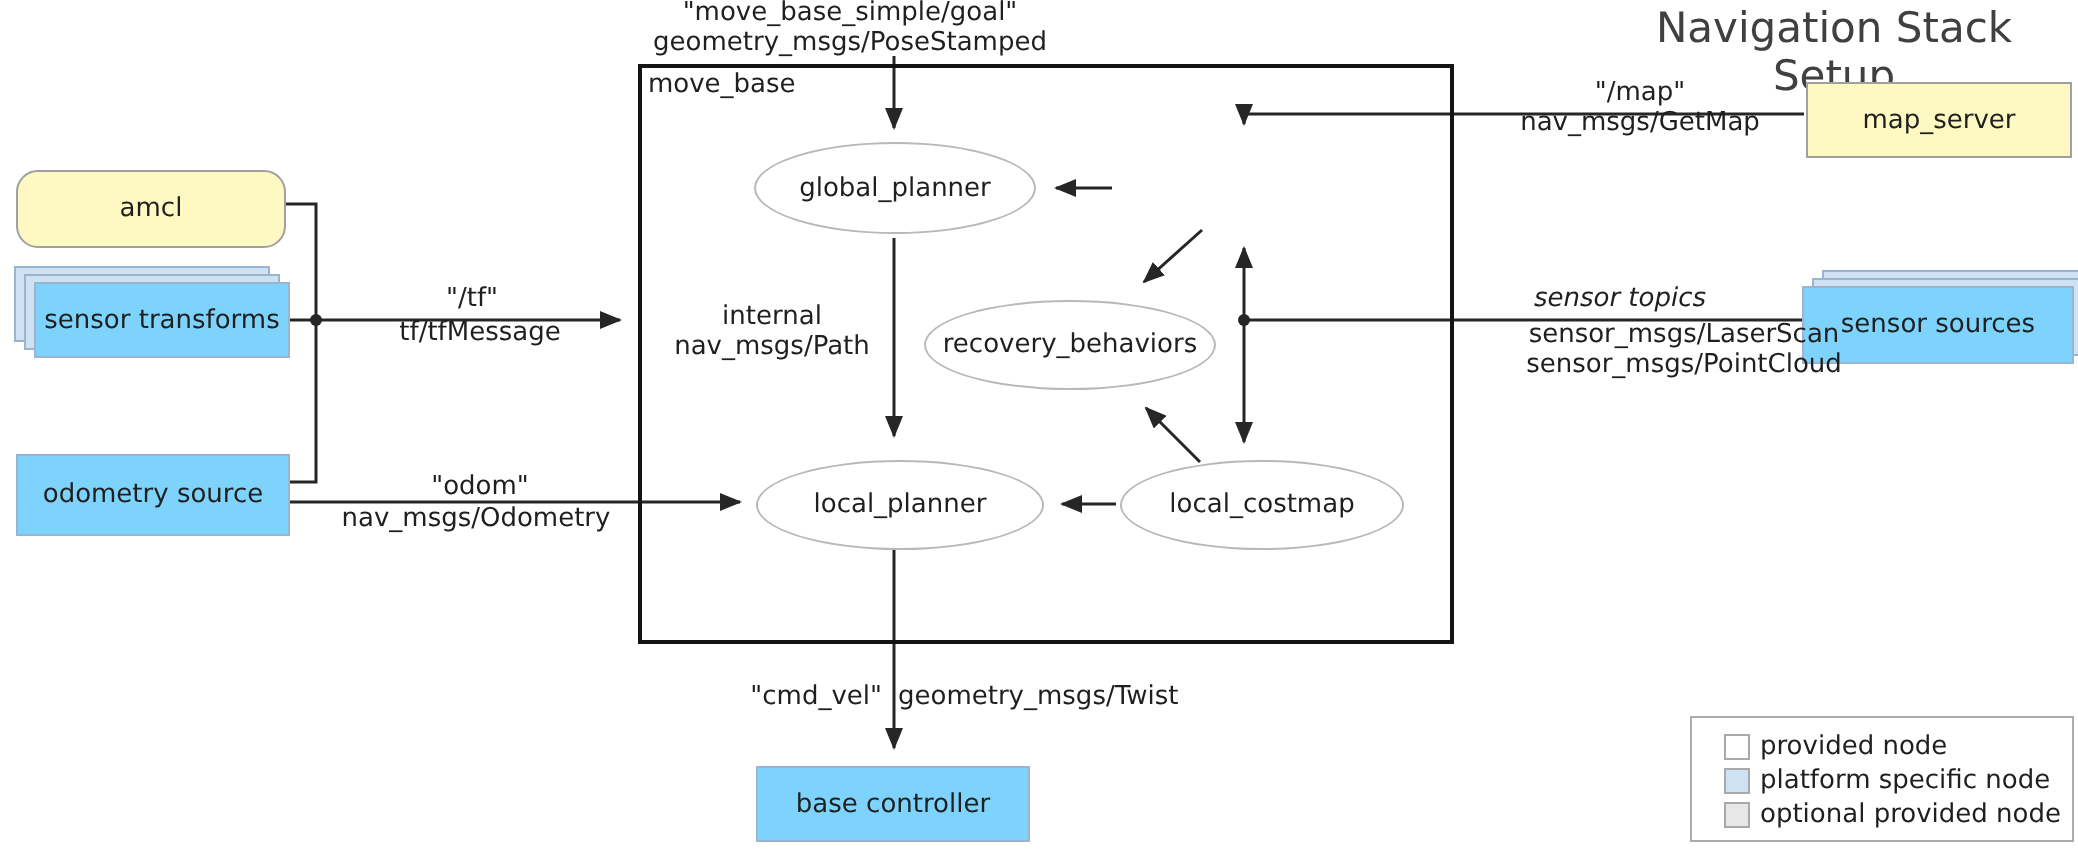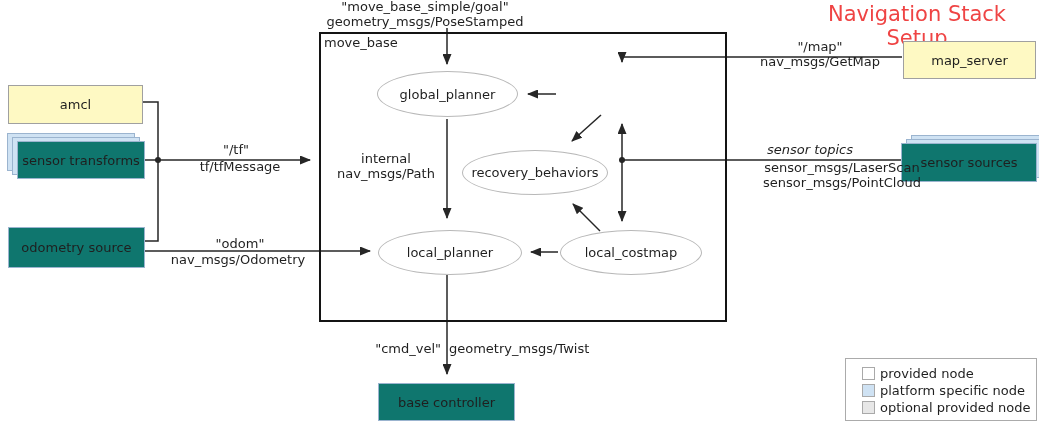--- a/index.html
+++ b/index.html
@@ -8,21 +8,21 @@
     font-family:"DejaVu Sans","Liberation Sans",sans-serif;
     color:#1f1f1f;overflow:hidden;
   }
   svg.wires{position:absolute;left:0;top:0;pointer-events:none;}
   
   .node{
     position:absolute;display:flex;align-items:center;justify-content:center;
     font-size:13px;box-sizing:border-box;border:1px solid #9e9e9e;
   }
   .gray{background:#fef9c3;border-color:#a0a0a0;}
-  .blue{background:#0f766e;border-color:#9bb4cf;}
+  .blue{background:#7dd3fc;border-color:#9bb4cf;}
   .stack-layer{position:absolute;box-sizing:border-box;border:1px solid #9bb4cf;background:#cfe2f3;}
   
   .mb-box{position:absolute;left:319px;top:32px;width:408px;height:290px;
     border:2px solid #141414;box-sizing:border-box;background:transparent;}
   .mb-label{position:absolute;left:324px;top:35px;font-size:13px;}
   
   .ellipse{
     position:absolute;border:1px solid #b8b8b8;border-radius:50%;
     display:flex;align-items:center;justify-content:center;font-size:13px;
     background:#ffffff;box-sizing:border-box;
@@ -66,31 +66,31 @@
       <path d="M158,160 H310" marker-end="url(#ah)"></path>
       <polyline points="143,102 158,102 158,241 145,241"></polyline>
       <path d="M145,160 H158"></path>
       <path d="M901,160 H622"></path>
       <path d="M447,275 V374" marker-end="url(#ah)"></path>
     </g>
     <circle cx="158" cy="160" r="3" fill="#262626"></circle>
     <circle cx="622" cy="160" r="3" fill="#262626"></circle>
   </svg>
 
-  <div class="title" style="color: #ef4444;">Navigation Stack Setup</div>
+  <div class="title" style="color: #404040;">Navigation Stack Setup</div>
 
   <div class="mb-box"></div>
   <div class="mb-label">move_base</div>
 
   <div class="ellipse" style="left:377px;top:71px;width:141px;height:46px;">global_planner</div>
   <div class="ellipse" style="left:462px;top:150px;width:146px;height:45px;">recovery_behaviors</div>
   <div class="ellipse" style="left:378px;top:230px;width:144px;height:45px;">local_planner</div>
   <div class="ellipse" style="left:560px;top:230px;width:142px;height:45px;">local_costmap</div>
 
-  <div class="node gray" style="left:8px;top:85px;width:135px;height:39px;">amcl</div>
+  <div class="node gray" style="left:8px;top:85px;width:135px;height:39px;border-radius:11px;">amcl</div>
 
   <div class="stack-layer" style="left:7px;top:133px;width:128px;height:38px;"></div>
   <div class="stack-layer" style="left:12px;top:137px;width:128px;height:38px;"></div>
   <div class="node blue" style="left:17px;top:141px;width:128px;height:38px;">sensor transforms</div>
 
   <div class="node blue" style="left:8px;top:227px;width:137px;height:41px;">odometry source</div>
 
   <div class="node gray" style="left:903px;top:41px;width:133px;height:38px;">map_server</div>
 
   <div class="stack-layer" style="left:911px;top:135px;width:136px;height:39px;"></div>

